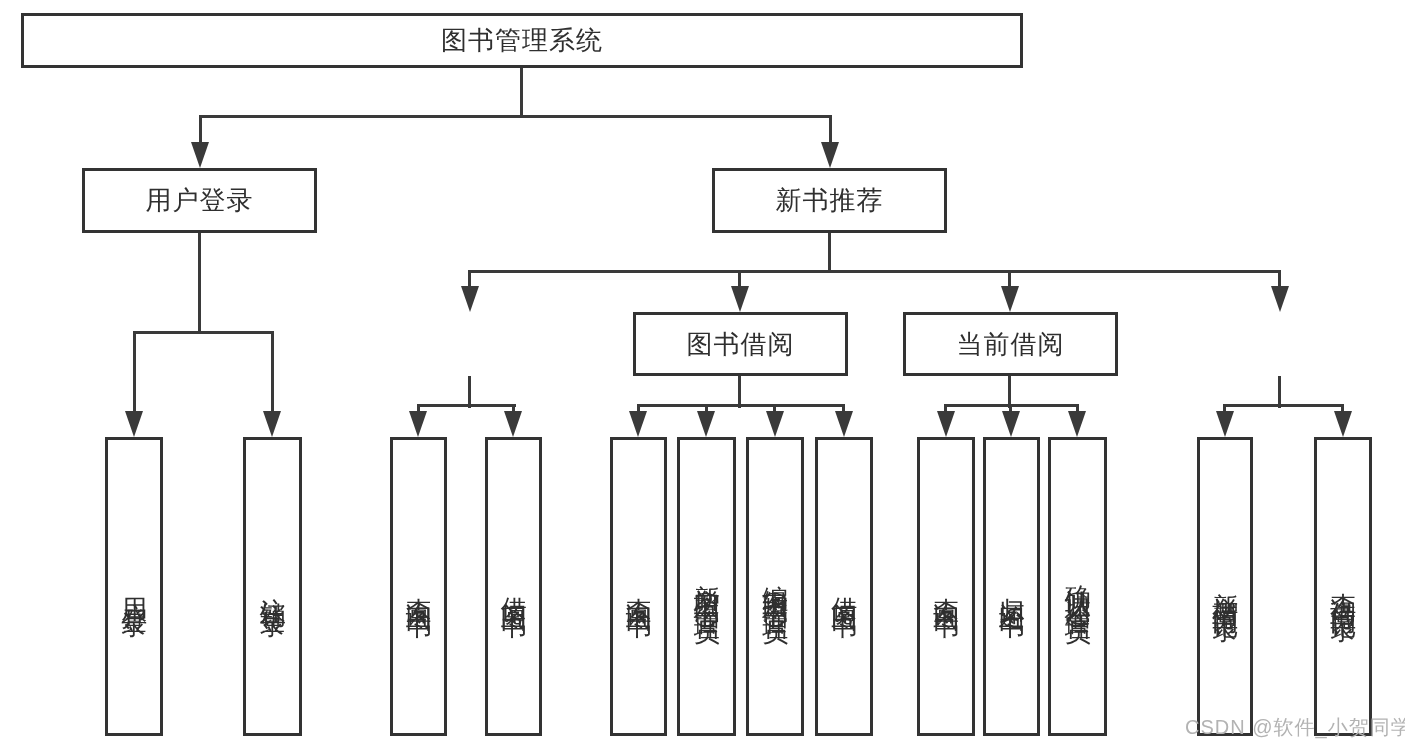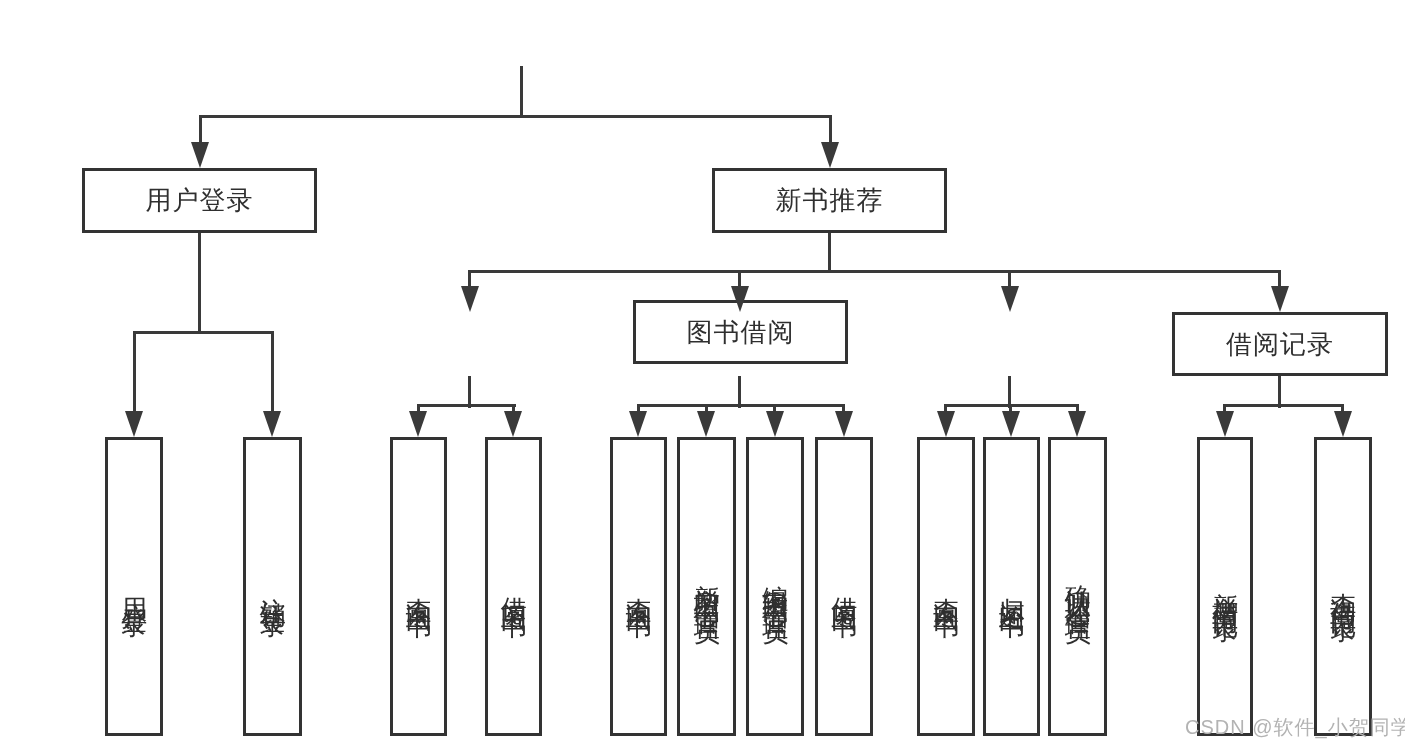--- a/index.html
+++ b/index.html
@@ -81,33 +81,36 @@
   <div class="a" style="left:1002px;top:411px;"></div>
   <div class="a" style="left:1068px;top:411px;"></div>
 
   <div class="v" style="left:1278px;top:376px;height:32px;"></div>
   <div class="h" style="left:1223px;top:404px;width:121px;"></div>
   <div class="v" style="left:1223px;top:404px;height:12px;"></div>
   <div class="v" style="left:1341px;top:404px;height:12px;"></div>
   <div class="a" style="left:1216px;top:411px;"></div>
   <div class="a" style="left:1334px;top:411px;"></div>
 
+  <div class="node" style="left:21px;top:13px;width:1002px;height:55px;">
+    <span>图书管理系统</span>
+  </div>
 
   <div class="node" style="left:82px;top:168px;width:235px;height:65px;">
     <span>用户登录</span>
   </div>
   <div class="node" style="left:712px;top:168px;width:235px;height:65px;">
     <span>新书推荐</span>
   </div>
 
-  <div class="node" style="left:633px;top:300px;width:215px;height:64px;">
+  <div class="node" style="left:633px;top:312px;width:215px;height:64px;">
     <span>图书借阅</span>
   </div>
-  <div class="node" style="left:1172px;top:312px;width:216px;height:64px;">
-    <span>借阅记录</span>
+  <div class="node" style="left:903px;top:312px;width:215px;height:64px;">
+    <span>当前借阅</span>
   </div>
 
   <div class="node leaf" style="left:105px;top:437px;width:58px;height:299px;">
     <span>用户登录</span>
   </div>
   <div class="node leaf" style="left:243px;top:437px;width:59px;height:299px;">
     <span>注销登录</span>
   </div>
 
   <div class="node leaf" style="left:390px;top:437px;width:57px;height:299px;">

